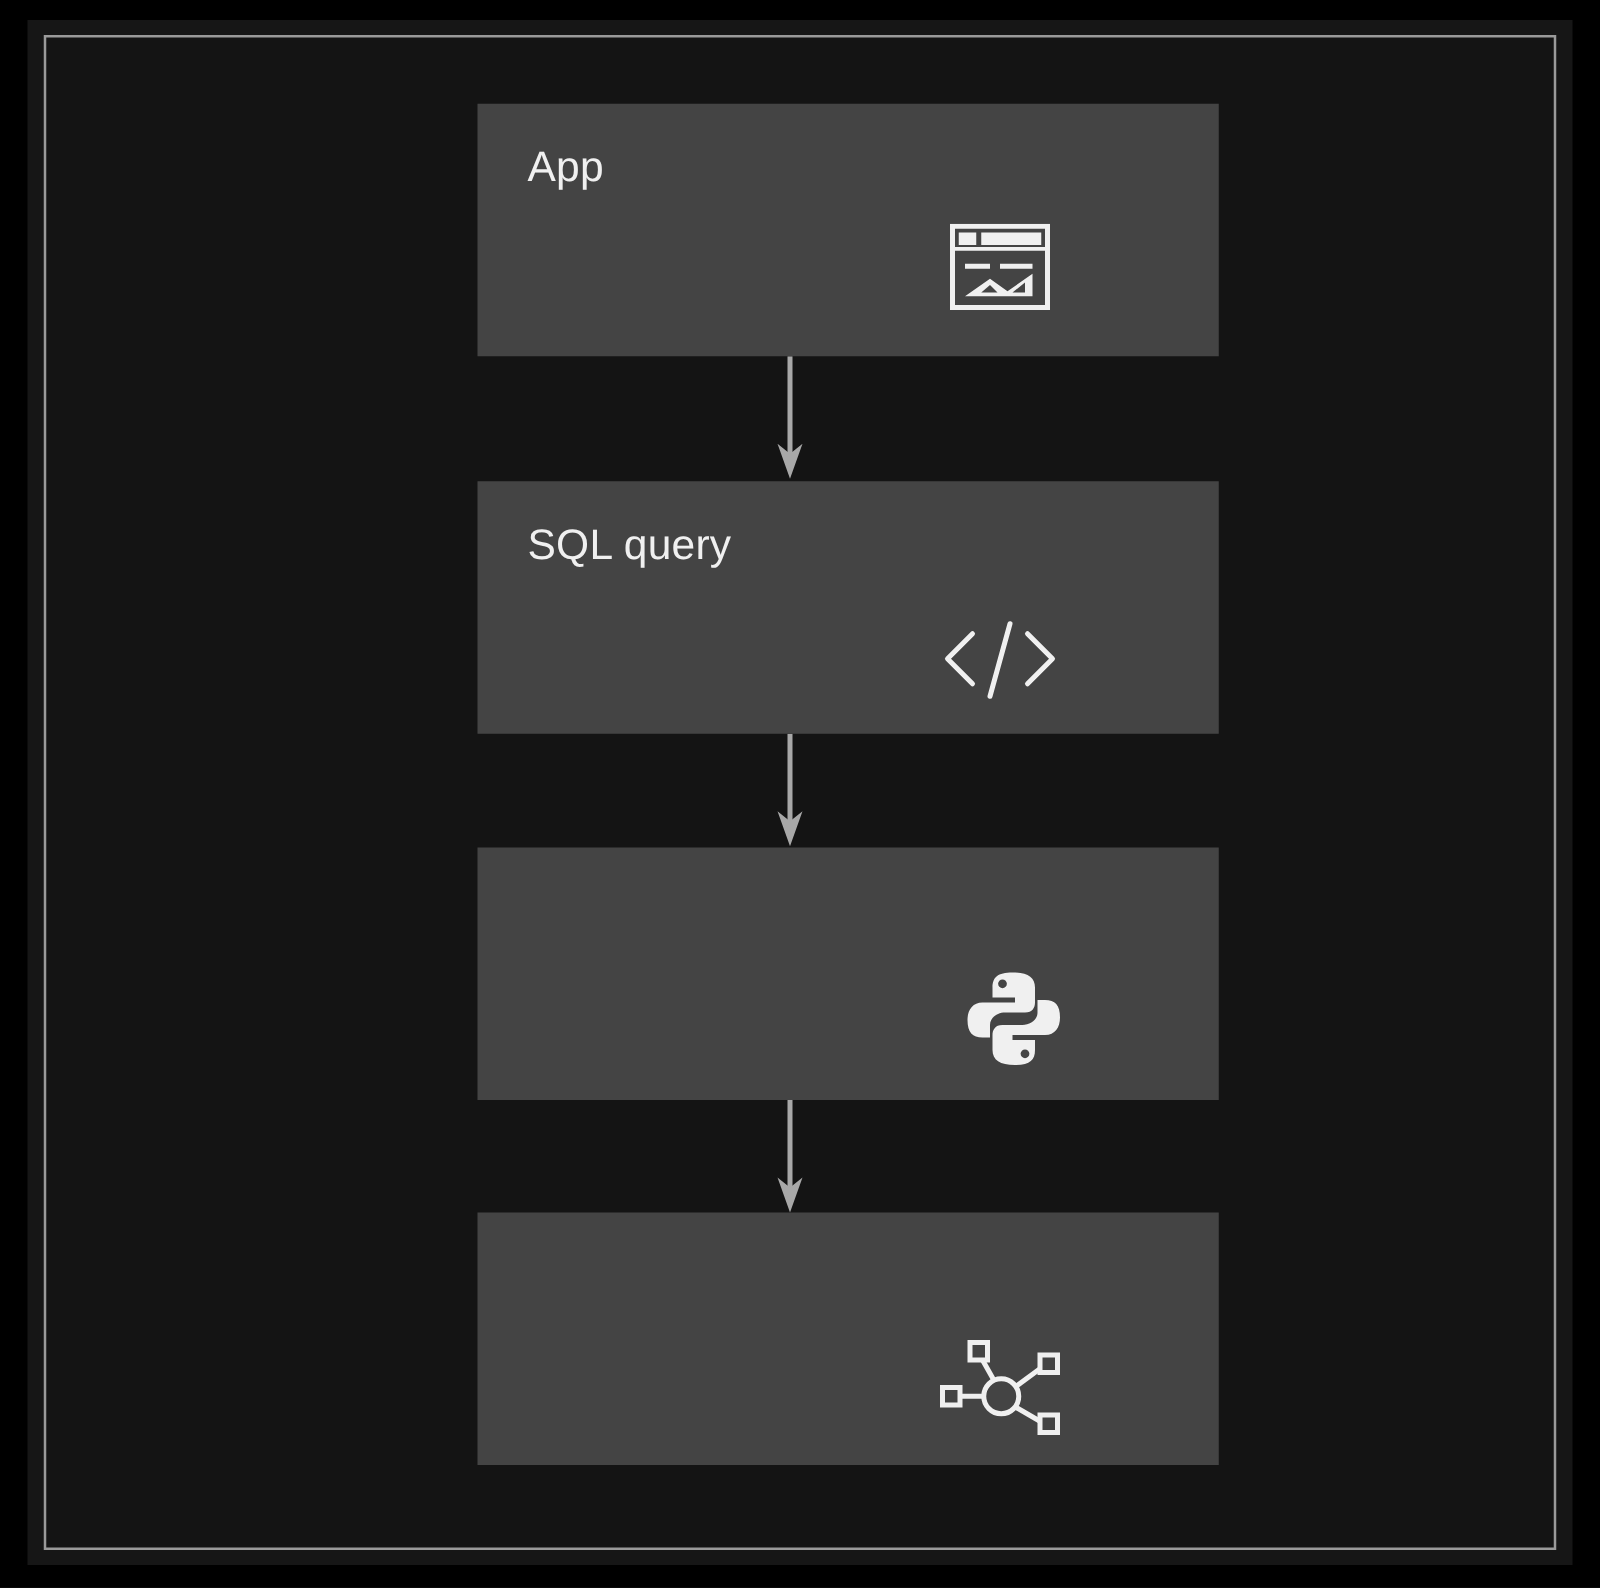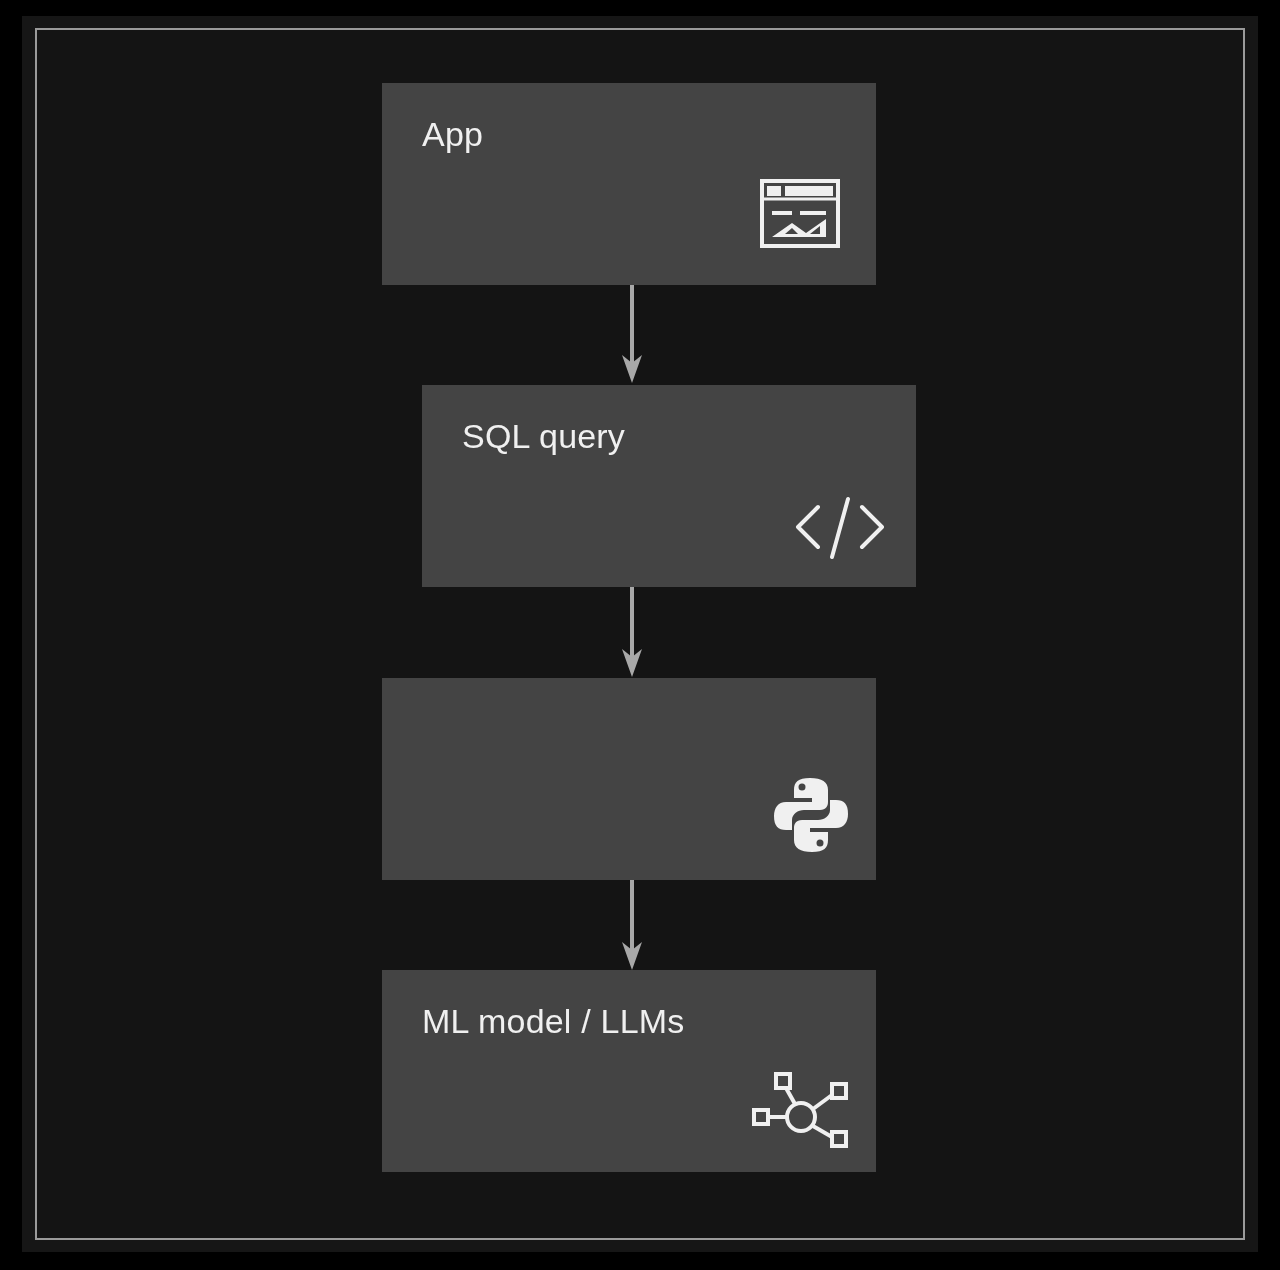--- a/index.html
+++ b/index.html
@@ -11,21 +11,21 @@
   .panel {
     position: absolute; left: 22px; top: 16px; width: 1236px; height: 1236px;
     background: #161616;
   }
   .frame {
     position: absolute; left: 35px; top: 28px; width: 1210px; height: 1212px;
     border: 2px solid #9a9a9a; box-sizing: border-box;
     background: #141414;
   }
   .node {
-    position: absolute; left: 382px; width: 494px; height: 202px;
+    position: absolute; left: 382px; width: 593px; height: 202px;
     background: #444444;
   }
   .node-label {
     position: absolute; left: 40px; top: 32px;
     color: #f0f0f0; font-size: 34px; font-weight: 400; letter-spacing: 0.2px;
   }
   .node-icon { position: absolute; }
   .arrow { position: absolute; left: 620px; width: 24px; }
 </style>
 </head>
@@ -51,21 +51,21 @@
   </span>
 </div>
 
 <div class="arrow" style="top:285px; height:100px;">
   <svg width="24" height="100" viewBox="0 0 24 100">
     <line x1="12" y1="0" x2="12" y2="86" stroke="#a8a8a8" stroke-width="4"></line>
     <path d="M2 70 L12 98 L22 70 L12 78 Z" fill="#a8a8a8"></path>
   </svg>
 </div>
 
-<div class="node" style="top:385px;margin-left:40px;">
+<div class="node" style="top:385px;">
   <span class="node-label">SQL query</span>
   <span class="node-icon" style="left:370px; top:110px;">
     <svg width="96" height="66" viewBox="0 0 96 66">
       <polyline points="26,12 6,32 26,52" fill="none" stroke="#f0f0f0" stroke-width="4" stroke-linecap="round" stroke-linejoin="round"></polyline>
       <line x1="56" y1="4" x2="40" y2="62" stroke="#f0f0f0" stroke-width="4" stroke-linecap="round"></line>
       <polyline points="70,12 90,32 70,52" fill="none" stroke="#f0f0f0" stroke-width="4" stroke-linecap="round" stroke-linejoin="round"></polyline>
     </svg>
   </span>
 </div>
 
@@ -88,21 +88,20 @@
 </div>
 
 <div class="arrow" style="top:880px; height:92px;">
   <svg width="24" height="92" viewBox="0 0 24 92">
     <line x1="12" y1="0" x2="12" y2="78" stroke="#a8a8a8" stroke-width="4"></line>
     <path d="M2 62 L12 90 L22 62 L12 70 Z" fill="#a8a8a8"></path>
   </svg>
 </div>
 
 <div class="node" style="top:970px;">
-  <span class="node-label">ML model / LLMs</span>
   <span class="node-icon" style="left:368px; top:100px;">
     <svg width="100" height="82" viewBox="0 0 100 82">
       <rect x="26" y="4" width="14" height="14" fill="none" stroke="#f0f0f0" stroke-width="4"></rect>
       <rect x="82" y="14" width="14" height="14" fill="none" stroke="#f0f0f0" stroke-width="4"></rect>
       <rect x="4" y="40" width="14" height="14" fill="none" stroke="#f0f0f0" stroke-width="4"></rect>
       <rect x="82" y="62" width="14" height="14" fill="none" stroke="#f0f0f0" stroke-width="4"></rect>
       <circle cx="51" cy="47" r="14" fill="none" stroke="#f0f0f0" stroke-width="4"></circle>
       <line x1="36" y1="18" x2="45" y2="34" stroke="#f0f0f0" stroke-width="4"></line>
       <line x1="82" y1="25" x2="63" y2="39" stroke="#f0f0f0" stroke-width="4"></line>
       <line x1="18" y1="47" x2="37" y2="47" stroke="#f0f0f0" stroke-width="4"></line>

